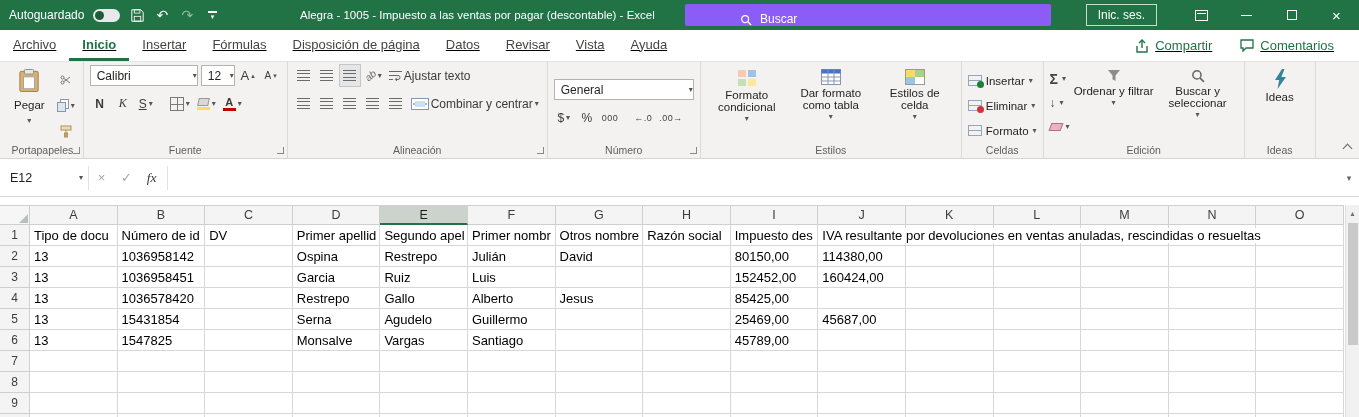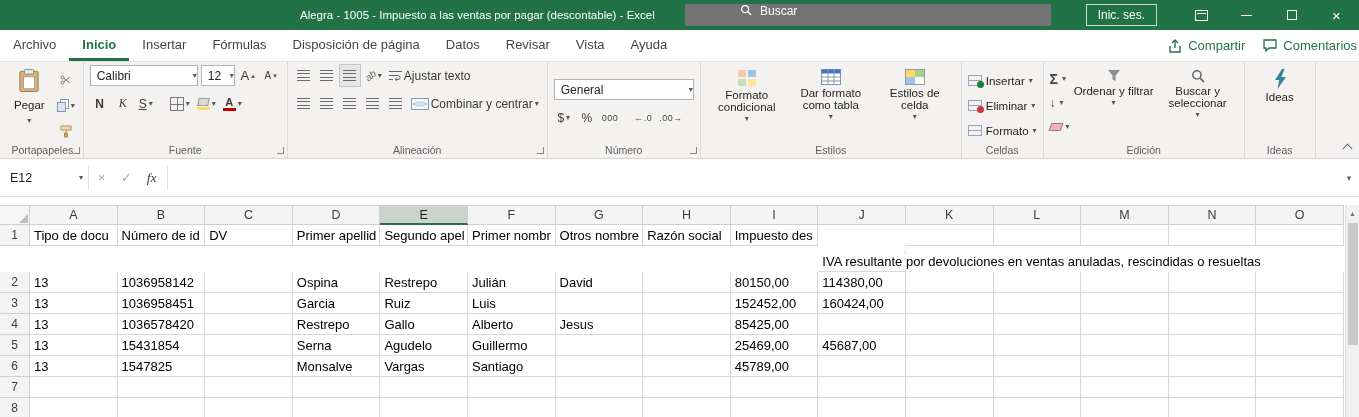--- a/index.html
+++ b/index.html
@@ -15,37 +15,37 @@
   .toggle { width:27px; height:13px; border-radius:7px; background:#e9e9e9; position:relative; display:inline-block; }
   .toggle .knob { position:absolute; left:2px; top:2px; width:9px; height:9px; border-radius:50%; background:#1d5c38; }
   .qbtn { display:inline-flex; align-items:center; justify-content:center; min-width:16px; height:22px;
           color:#fff; font-size:14px; cursor:default; }
   .qbtn.dim { color:rgba(255,255,255,.5); }
   .qbtn.custom { flex-direction:column; gap:1px; }
   .cline { width:9px; height:2px; background:#fff; }
   .qbtn.custom .tinycaret { font-size:7px; line-height:5px; }
   .doc-title { position:absolute; left:300px; top:0; height:30px; line-height:30px;
                font-size:11.5px; white-space:nowrap; color:#fff; }
-  .search { position:absolute; left:685px; top:4px; width:366px; height:22px; background:#737373;
-            border-radius:2px; display:flex; align-items:flex-start; gap:8px; padding-left:55px; color:#fff; }
+  .search { position:absolute; left:685px; top:4px; width:366px; height:22px; background:#8b5cf6;
+            border-radius:2px; display:flex; align-items:flex-end; gap:8px; padding-left:55px; color:#fff; }
   .tb-right { margin-left:auto; display:flex; align-items:center; height:100%; }
   .signin { border:1px solid rgba(255,255,255,.75); padding:3px 11px; font-size:12px; margin-right:22px; white-space:nowrap; }
   .winbtn { width:45px; height:30px; display:flex; align-items:center; justify-content:center; color:#fff; font-size:15px; }
   .win-ic { width:13px; height:11px; border:1px solid #fff; position:relative; }
   .win-ic::after { content:""; position:absolute; left:1px; right:1px; top:2px; height:1px; background:#fff; }
   .min-ic { width:11px; height:1px; background:#fff; }
   .max-ic { width:10px; height:10px; border:1px solid #fff; }
 
   
-  .tabrow { height:32px; background:#fff; display:flex; flex:none; border-bottom:1px solid #e6e4e2; }
+  .tabrow { height:32px; background:#fff; display:flex; flex:none; border-bottom:1px solid #e6e4e2;text-decoration:underline; }
   .tabs { display:flex; height:100%; }
   .tab { display:flex; align-items:center; padding:0 13px; font-size:13px; color:#454443;
          border-bottom:3px solid transparent; white-space:nowrap; }
   .tab.active { color:#217346; font-weight:700; border-bottom-color:#217346; }
-  .tr-right { margin-left:auto; display:flex; align-items:center; gap:18px; padding-right:2px; }
+  .tr-right { margin-left:auto; display:flex; align-items:center; gap:28px; padding-right:25px; }
   .share, .comments { display:flex; align-items:center; gap:6px; color:#217346; font-size:13px; white-space:nowrap; }
 
   
   .ribbon { height:97px; background:#f3f2f1; display:flex; flex:none; position:relative;
             border-bottom:1px solid #d6d4d2; padding-left:2px; }
   .rgroup { position:relative; display:flex; flex-direction:column; border-right:1px solid #ddlack;
             border-right:1px solid #dcdad8; padding:3px 6px 0 6px; flex:none; }
   .rbody { flex:1; display:flex; gap:4px; }
   .rbody.col { flex-direction:column; gap:7px; justify-content:flex-start; }
   .hrow { display:flex; align-items:center; gap:3px; }
@@ -113,33 +113,56 @@
   .corner::after { content:""; position:absolute; right:1px; bottom:1px;
                    border-left:9px solid transparent; border-bottom:9px solid #b9c0b9; }
   .colh { height:20px; background:#f3f4f3; border-right:1px solid #cfcfcf; border-bottom:1px solid #cfcfcf;
           border-top:1px solid #cfcfcf; font-size:12.5px; color:#3c3c3c; display:flex; align-items:center;
           justify-content:center; }
   .colh.sel { background:#ccd3cc; border-bottom:2px solid #217346; color:#1e1e1e; }
   .rowh { height:21px; background:#f3f4f3; border-right:1px solid #cfcfcf; border-bottom:1px solid #cfcfcf;
           font-size:12px; color:#3c3c3c; display:flex; align-items:center; justify-content:center; }
   .cell { height:21px; border-right:1px solid #d7d7d7; border-bottom:1px solid #d7d7d7; font-size:13px;
           color:#000; padding:0 3px 0 4px; display:flex; align-items:center; white-space:nowrap; overflow:hidden; }
-  .cell.spill { overflow:visible; position:relative; z-index:1;margin-top:26px; }
+  .cell.spill { overflow:visible; position:relative; z-index:1; }
   .spilltxt { background:#fff; padding-right:3px; }
   .vscroll { position:absolute; top:8px; right:0; bottom:0; width:14px; background:#f1f1f1;
              border-left:1px solid #e0e0e0; display:flex; flex-direction:column; align-items:center; }
   .scr-btn { height:16px; display:flex; align-items:center; font-size:8px; color:#707070; }
   .scr-thumb { width:10px; height:122px; background:#c9c9c9; margin-top:2px; }
 </style>
 </head>
 <body>
 
 <div class="app">
 
   <div class="titlebar">
+    <div class="qat">
+      <span class="as-label">Autoguardado</span>
+      <span class="toggle">
+          <span class="knob"></span>
+        </span>
+      <span class="qbtn">
+        <svg width="13" height="13" viewBox="0 0 16 16">
+            <path d="M1 1h11l3 3v11H1z" fill="none" stroke="#fff" stroke-width="1.2"></path>
+            <rect x="4" y="9" width="8" height="6" fill="none" stroke="#fff"></rect>
+            <rect x="4" y="1" width="7" height="4" fill="none" stroke="#fff"></rect>
+          </svg>
+      </span>
+      <span class="qbtn">
+          <span>↶</span>
+        </span>
+      <span class="qbtn dim">
+          <span>↷</span>
+        </span>
+      <span class="qbtn custom">
+        <span class="cline"></span>
+        <span class="tinycaret">▾</span>
+      </span>
+    </div>
     <div class="doc-title">Alegra - 1005 - Impuesto a las ventas por pagar (descontable) - Excel</div>
     <div class="search">
       <svg width="12" height="12" viewBox="0 0 13 13">
           <circle cx="5.5" cy="5.5" r="3.8" fill="none" stroke="#fff" stroke-width="1.3"></circle>
           <line x1="8.5" y1="8.5" x2="12" y2="12" stroke="#fff" stroke-width="1.5"></line>
         </svg>
       <span>Buscar</span>
     </div>
     <div class="tb-right">
       <div class="signin">Inic. ses.</div>

